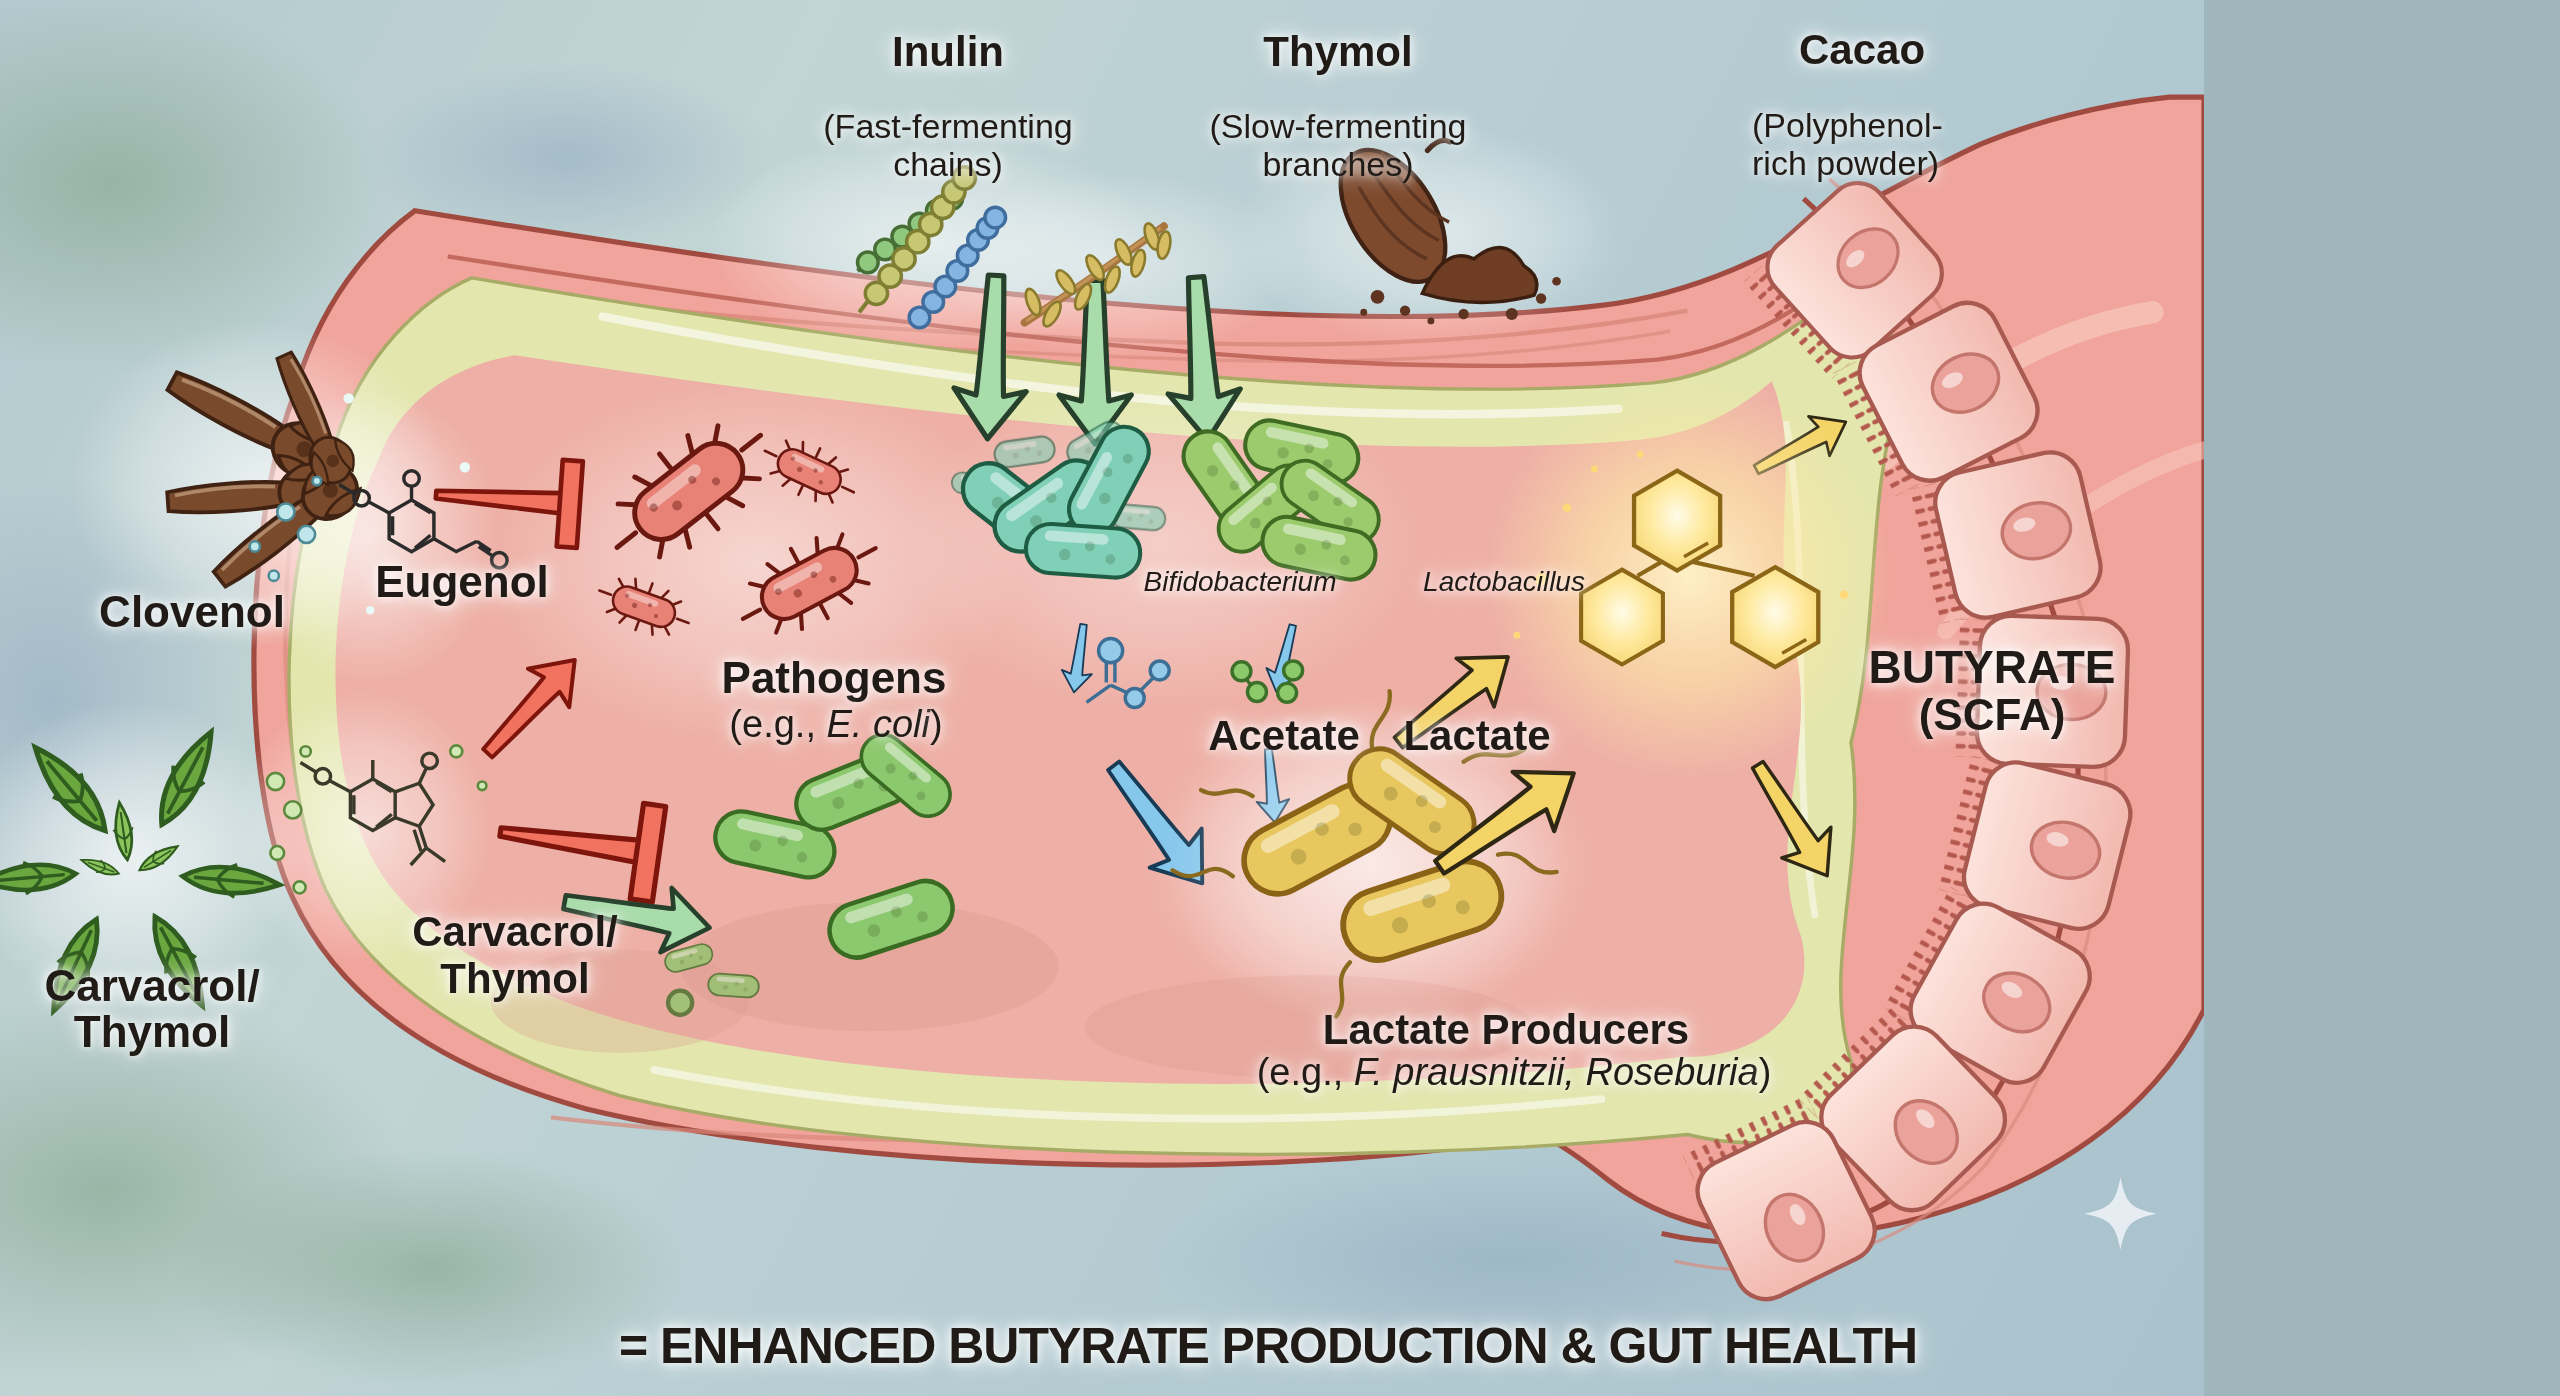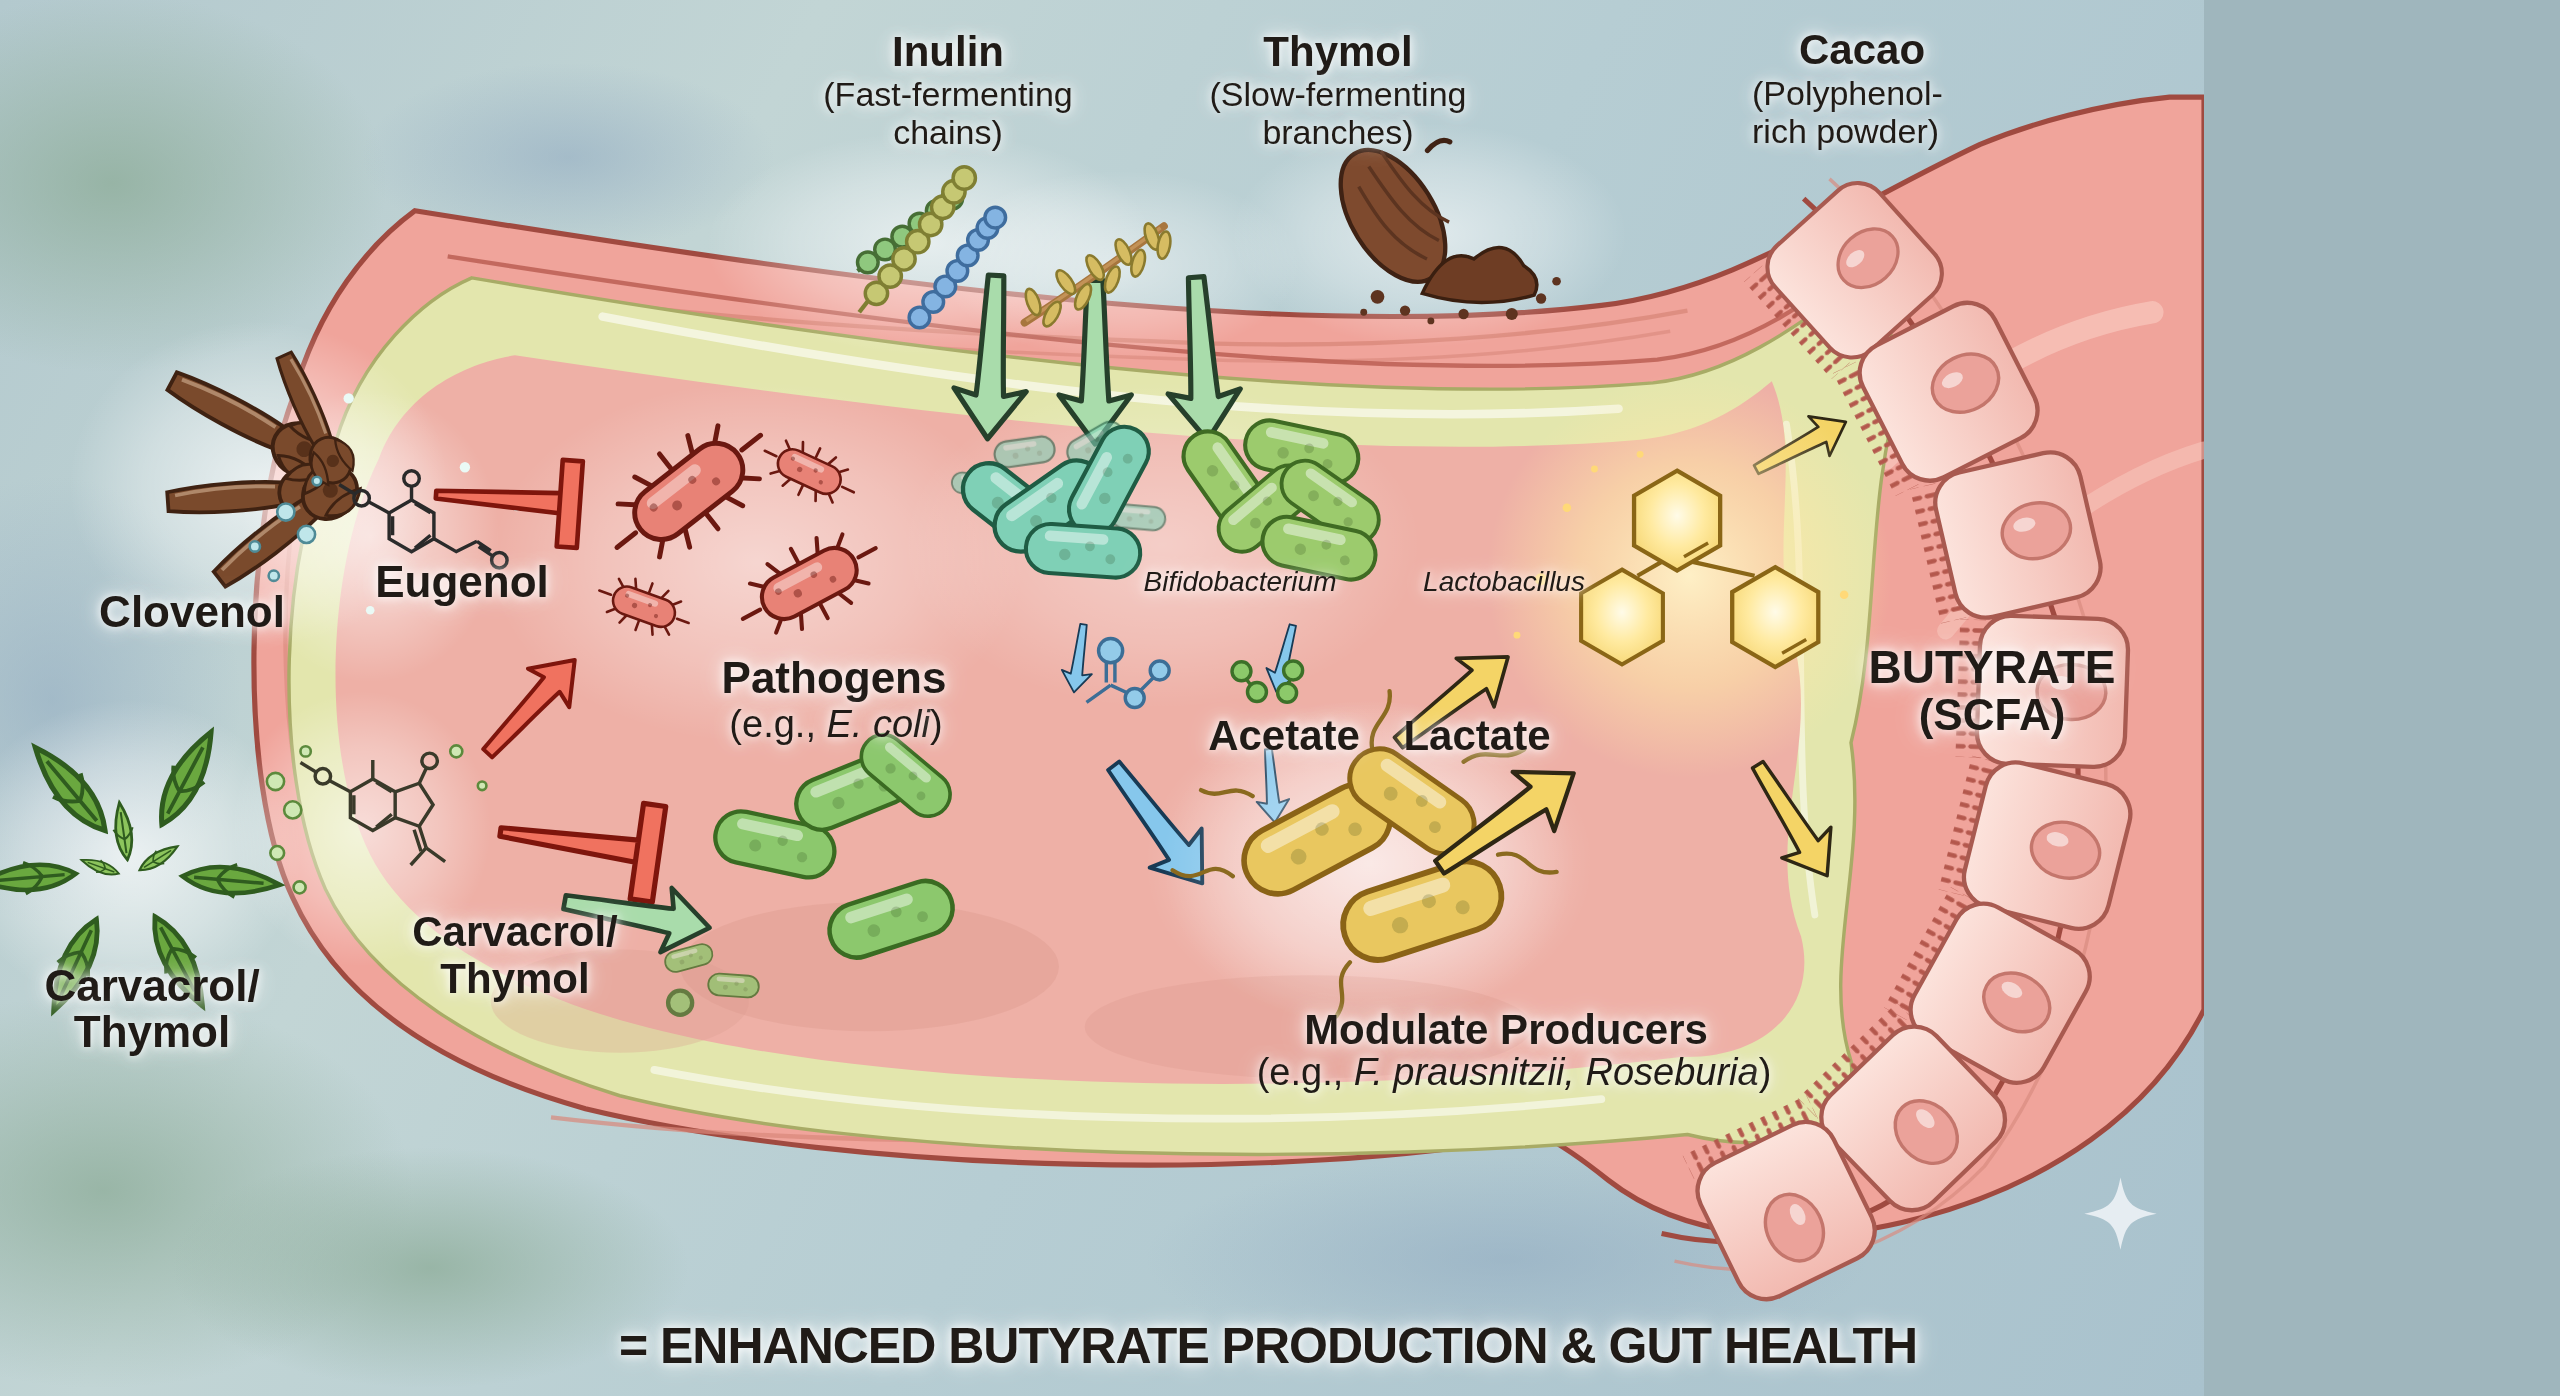--- a/index.html
+++ b/index.html
@@ -3,21 +3,21 @@
 <meta charset="utf-8">
 <style>
   html,body{margin:0;padding:0;background:#9fb6bd;}
   #canvas{position:relative;width:2204px;height:1396px;overflow:hidden;
     font-family:Liberation Sans, sans-serif;
     background:linear-gradient(118deg,#b3c9ce 0%,#c2d5d5 28%,#b6cdd3 55%,#a9c2cd 100%);}
   #art{position:absolute;left:0;top:0;width:100%;height:100%;}
   .lbl{position:absolute;transform:translate(-50%,-50%);color:#201b17;text-align:center;
     line-height:1.12;white-space:nowrap;
     text-shadow:0 0 9px rgba(255,255,255,.95),0 0 18px rgba(255,255,255,.75),0 0 30px rgba(255,255,255,.55);}
-  .wrap{white-space:normal;}
+  .wrap{white-space:normal;margin-top:32px;}
   .b{font-weight:bold;}
   .it{font-style:italic;}
   .pre{white-space:pre;}
   .f42{font-size:42px;} .f44{font-size:44px;} .f40{font-size:28px;} .f38{font-size:38px;}
   .f34{font-size:34px;} .f46{font-size:46px;} .f50{font-size:50px;letter-spacing:-1px;}
 </style>
 </head>
 <body>
 
 <div id="canvas">
@@ -478,21 +478,21 @@
 
 <div class="lbl b f44" style="left:834px;top:678px;">Pathogens</div>
 <div class="lbl f38" style="left:836px;top:724px;"><span class="pre">(e.g., </span><span class="it">E. coli</span><span>)</span></div>
 
 <div class="lbl it f40" style="left:1240px;top:582px;">Bifidobacterium</div>
 <div class="lbl it f40" style="left:1504px;top:582px;">Lactobacillus</div>
 
 <div class="lbl b f42" style="left:1284px;top:736px;">Acetate</div>
 <div class="lbl b f42" style="left:1477px;top:736px;">Lactate</div>
 
-<div class="lbl b f42" style="left:1506px;top:1030px;">Modulate Producers</div>
+<div class="lbl b f42" style="left:1506px;top:1030px;">Lactate Producers</div>
 <div class="lbl f38" style="left:1502px;top:1072px;margin-left:12px;"><span class="pre">(e.g., </span><span class="it">F. prausnitzii, Roseburia</span><span>)</span></div>
 
 <div class="lbl b f46" style="left:1992px;top:668px;">BUTYRATE</div>
 <div class="lbl b f44" style="left:1992px;top:715px;">(SCFA)</div>
 
 <div class="lbl b f50" style="left:1268px;top:1346px;">= ENHANCED BUTYRATE PRODUCTION &amp; GUT HEALTH</div>
 
 </div>
 
 </body></html>

